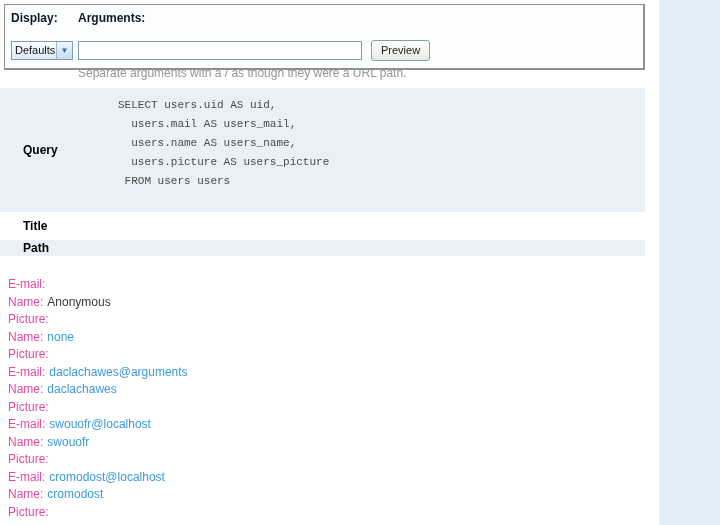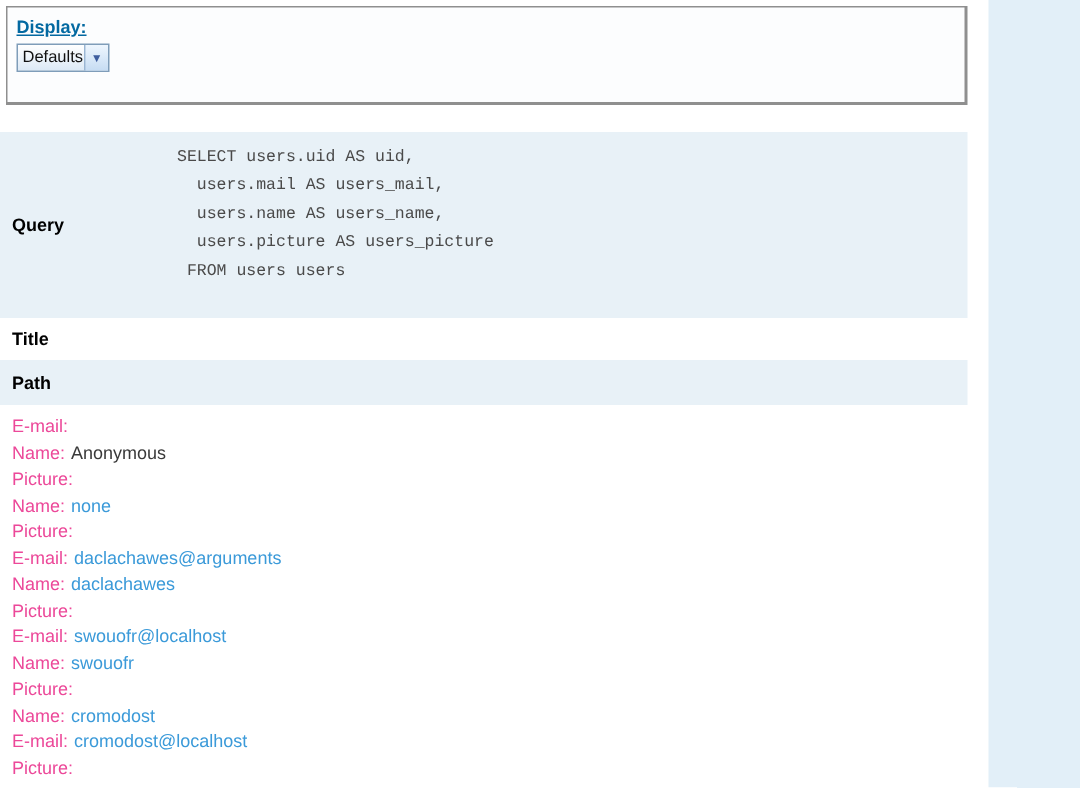--- a/index.html
+++ b/index.html
@@ -29,23 +29,22 @@
     border-right: 2px solid #8f8f8f;
     border-bottom: 2px solid #8f8f8f;
     background: #fcfdfe;
     padding: 6px 0 0 6px;
   }
   .form-cols { display: flex; }
   .col-display { width: 67px; }
   .col-args { flex: 1; }
   .form-label {
     display: block;
-    font-weight: bold; color: #0369a1;
-    margin-bottom: 4px;
-    text-decoration: underline;
+    font-weight: bold; color: #0f172a;
+    margin-bottom: 16px;
   }
   
   .xp-select {
     display: inline-flex; align-items: stretch;
     width: 62px; height: 19px;
     border: 1px solid #7f9db9;
     background: linear-gradient(#ffffff, #dce9f6);
     cursor: default;
   }
   .xp-select .sel-text {
@@ -79,34 +78,34 @@
     font-size: 11px; color: #1a1a1a;
     cursor: pointer;
   }
   .help-text { margin-top: 5px; color: #90969b; }
 
   
   .info-table { position: absolute; left: 0; top: 88px; width: 645px; }
   .info-row { display: flex; width: 645px; }
   .info-row .cell-label {
     width: 118px; flex: 0 0 118px;
-    padding-left: 8px;
+    padding-left: 23px;
     font-weight: bold; color: #000;
   }
   .row-query { background: #e8f1f7; min-height: 124px; }
   .row-query .cell-label { display: flex; align-items: center; }
   .query-pre {
     margin: 8px 0 20px 0;
     font-family: "Liberation Mono", "DejaVu Sans Mono", monospace;
     font-size: 11px; line-height: 19px;
     color: #4a4a4a;
     white-space: pre;
   }
   .row-title { background: #ffffff; height: 28px; align-items: center; }
-  .row-path  { background: #e8f1f7; height: 30px; align-items: center; }
+  .row-path  { background: #e8f1f7; height: 16px; align-items: center; }
   .cell-value { color: #333; }
 
   
   .results { position: absolute; left: 8px; top: 276px; width: 630px; }
   .result-line { height: 17.5px; line-height: 17.5px; white-space: nowrap; }
   .flabel { color: #ec4899; margin-right: 4px; margin-top: 45px; }
   .fvalue { color: #3a3a3a; }
   .fvalue.lnk { color: #3b9ad9; cursor: pointer; text-decoration: none; }
 </style>
 </head>
@@ -116,20 +115,28 @@
   <div class="right-strip"></div>
 
   <div class="preview-fieldset">
     <div class="form-cols">
       <div class="col-display">
         <span class="form-label">Display:</span>
         <div class="xp-select">
           <span class="sel-text">Defaults</span>
           <span class="sel-arrow">▼</span>
         </div>
+      </div>
+      <div class="col-args">
+        <span class="form-label">Arguments:</span>
+        <div class="arg-row">
+          <input class="arg-input" type="text" value="" style="">
+          <button class="preview-btn">Preview</button>
+        </div>
+        <div class="help-text">Separate arguments with a / as though they were a URL path.</div>
       </div>
     </div>
   </div>
 
   <div class="info-table">
     <div class="info-row row-query">
       <div class="cell-label">Query</div>
       <div class="cell-value">
         <pre class="query-pre">SELECT users.uid AS uid,
   users.mail AS users_mail,
@@ -152,17 +159,17 @@
     <div class="result-line"><span class="flabel">Name:</span><span class="fvalue">Anonymous</span></div>
     <div class="result-line"><span class="flabel">Picture:</span><span class="fvalue"></span></div>
     <div class="result-line"><span class="flabel">Name:</span><span class="fvalue lnk">none</span></div>
     <div class="result-line"><span class="flabel">Picture:</span><span class="fvalue"></span></div>
     <div class="result-line"><span class="flabel">E-mail:</span><span class="fvalue lnk">daclachawes@arguments</span></div>
     <div class="result-line"><span class="flabel">Name:</span><span class="fvalue lnk">daclachawes</span></div>
     <div class="result-line"><span class="flabel">Picture:</span><span class="fvalue"></span></div>
     <div class="result-line"><span class="flabel">E-mail:</span><span class="fvalue lnk">swouofr@localhost</span></div>
     <div class="result-line"><span class="flabel">Name:</span><span class="fvalue lnk">swouofr</span></div>
     <div class="result-line"><span class="flabel">Picture:</span><span class="fvalue"></span></div>
+    <div class="result-line"><span class="flabel">E-mail:</span><span class="fvalue lnk">cromodost@localhost</span></div>
     <div class="result-line"><span class="flabel">Name:</span><span class="fvalue lnk">cromodost</span></div>
-    <div class="result-line"><span class="flabel">E-mail:</span><span class="fvalue lnk">cromodost@localhost</span></div>
     <div class="result-line"><span class="flabel">Picture:</span><span class="fvalue"></span></div>
   </div>
 </div>
 
 </body></html>

